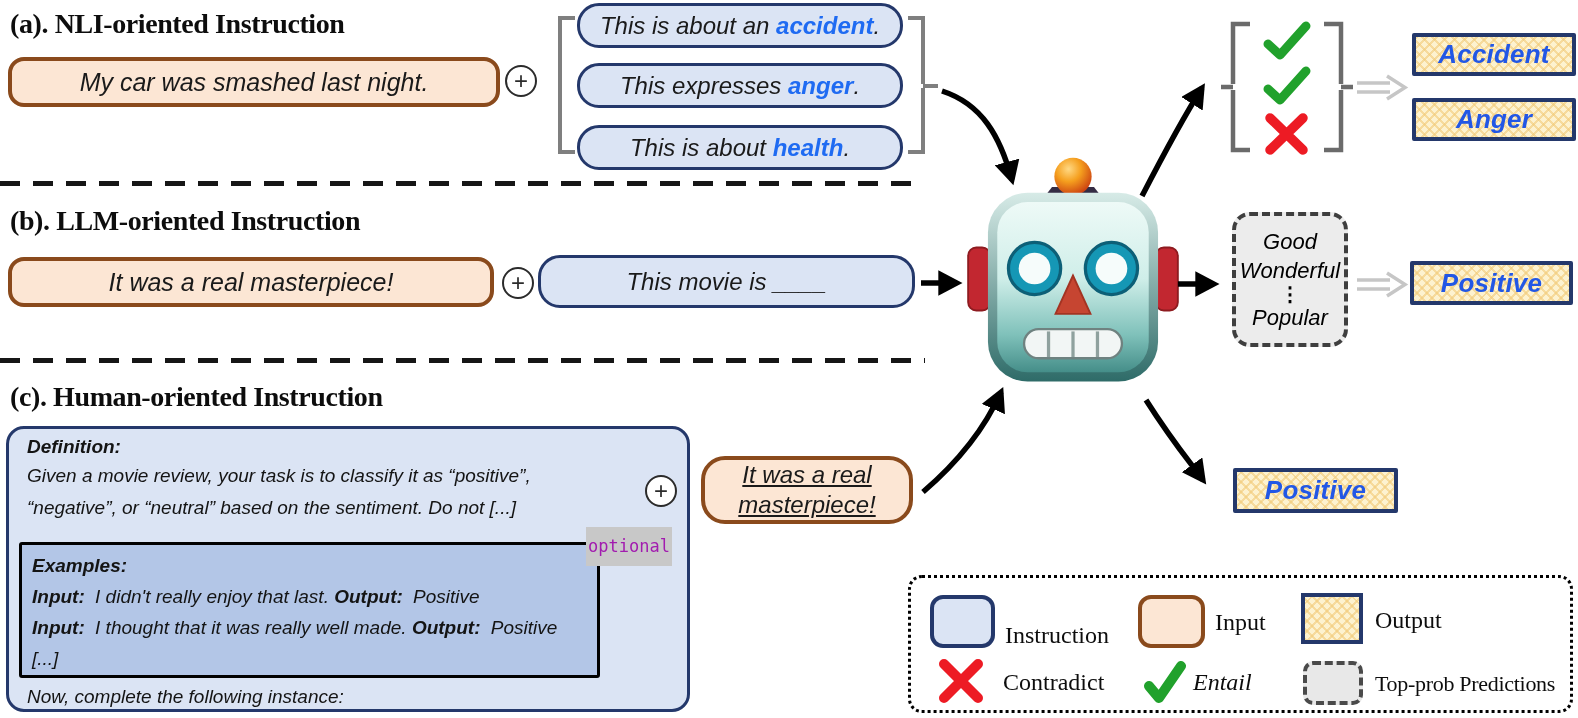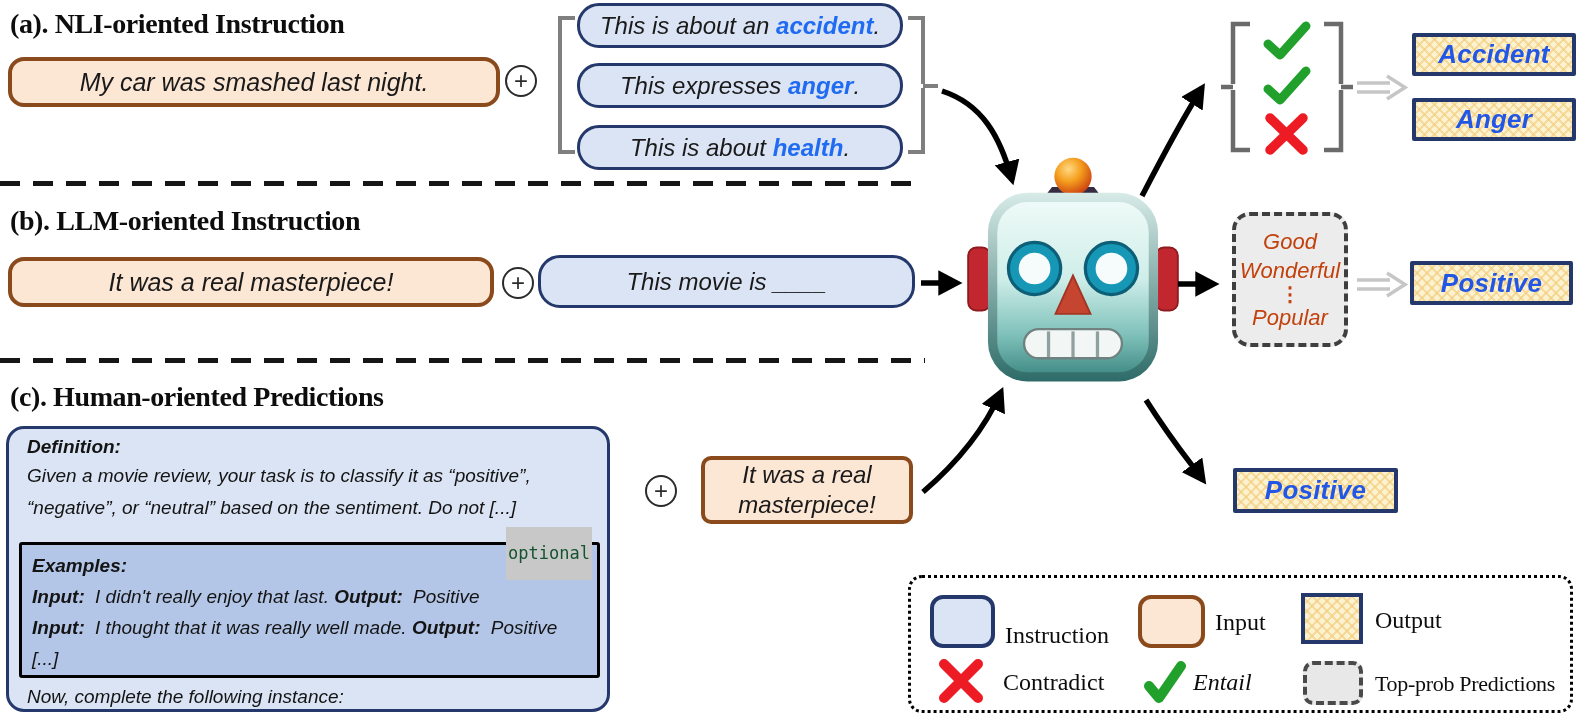--- a/index.html
+++ b/index.html
@@ -30,26 +30,26 @@
   
   .hdash{height:5px;background:repeating-linear-gradient(90deg,#161616 0 20px,transparent 20px 33px);}
 
   
   .big-box{box-sizing:border-box;background:#dbe4f4;border:3.5px solid #24386b;border-radius:18px;
            font-size:19px;font-style:italic;color:#141414;}
   .big-box .blabel{font-weight:bold;}
   .inner-box{box-sizing:border-box;background:#b3c6e7;border:3px solid #000;border-radius:3px;
              padding:5px 10px;line-height:31px;font-size:19px;}
   .optional-tag{font-family:"DejaVu Sans Mono",monospace;font-style:normal;font-size:17px;
-                background:#c8c8c8;color:#14532d;padding:16px 2px;line-height:21px;}
+                background:#c8c8c8;color:#a21caf;padding:9px 2px;line-height:21px;}
 
   
   .pred-box{box-sizing:border-box;background:#ececec;border:4px dashed #3f3f3f;border-radius:18px;
             display:flex;flex-direction:column;align-items:center;justify-content:center;
-            font-style:italic;font-size:22px;color:#c2410c;line-height:29px;}
+            font-style:italic;font-size:22px;color:#000000;line-height:29px;}
   .pred-box .vdots{font-style:normal;font-weight:bold;font-size:20px;line-height:18px;}
 
   
   .legend{box-sizing:border-box;border:3px dotted #000;border-radius:14px;background:#fff;}
   .lg-label{font-family:"Liberation Serif",serif;font-size:24px;color:#0d0d0d;white-space:nowrap;}
   .lg-swatch{box-sizing:border-box;}
   .sw-instruction{background:#dbe4f4;border:4px solid #24386b;border-radius:13px;}
   .sw-input{background:#fce6d4;border:4px solid #8a4a1c;border-radius:13px;}
   .sw-output{border:4px solid #24386b;background-color:#fdf2cf;
       background-image:repeating-linear-gradient(45deg,rgba(242,203,122,.6) 0 2px,transparent 2px 7px),
@@ -91,23 +91,23 @@
   </div>
 
   <div class="abs plus-circle" style="left:502px;top:267px;">
     <span>+</span>
   </div>
 
   <div class="abs box box-blue" style="left:538px;top:255px;width:377px;height:53px;font-size:24px;">
     <span>This movie is ____</span>
   </div>
 
-  <div class="abs sec-title" style="left:10px;top:381px;">(c). Human-oriented Predictions</div>
-
-  <div class="abs big-box" style="left:6px;top:426px;width:604px;height:286px;">
+  <div class="abs sec-title" style="left:10px;top:381px;">(c). Human-oriented Instruction</div>
+
+  <div class="abs big-box" style="left:6px;top:426px;width:684px;height:286px;">
     <div class="abs blabel" style="left:18px;top:7px;">Definition:</div>
     <div class="abs" style="left:18px;top:36px;white-space:nowrap;">Given a movie review, your task is to classify it as “positive”,</div>
     <div class="abs" style="left:18px;top:68px;white-space:nowrap;">“negative”, or “neutral” based on the sentiment. Do not [...]</div>
 
     <div class="abs optional-tag" style="right:15px;top:98px;z-index:2;">optional</div>
 
     <div class="abs inner-box" style="left:10px;top:113px;width:581px;height:136px;">
       <div class="blabel">Examples:</div>
       <div>
         <span class="blabel" style="margin-right: 5px;">Input:</span>
@@ -124,21 +124,21 @@
       <div>[...]</div>
     </div>
 
     <div class="abs" style="left:18px;top:257px;">Now, complete the following instance:</div>
   </div>
 
   <div class="abs plus-circle" style="left:645px;top:475px;">
     <span>+</span>
   </div>
 
-  <div class="abs box box-orange" style="left:701px;top:456px;width:212px;height:68px;font-size:24px;flex-direction:column;line-height:30px;border-radius:10px;">
+  <div class="abs box box-orange" style="left:701px;top:456px;width:212px;height:68px;font-size:24px;flex-direction:column;line-height:30px;border-radius:24px;text-decoration:underline;">
     <span>It was a real</span>
     <span>masterpiece!</span>
   </div>
 
   <svg class="abs" style="left:956px;top:152px;" width="234" height="240" viewBox="0 0 100 103">
     <defs>
       <radialGradient id="ballG" cx="38%" cy="30%" r="75%">
         <stop offset="0%" stop-color="#ffd984"></stop>
           <stop offset="45%" stop-color="#f59f1e"></stop>
           <stop offset="100%" stop-color="#c93a10"></stop>

